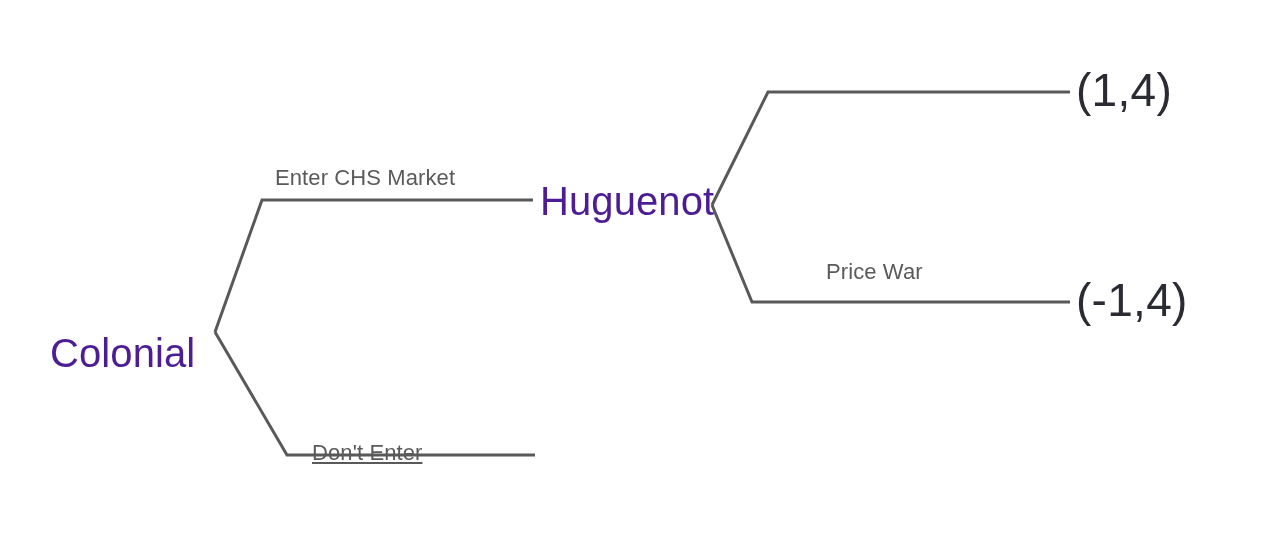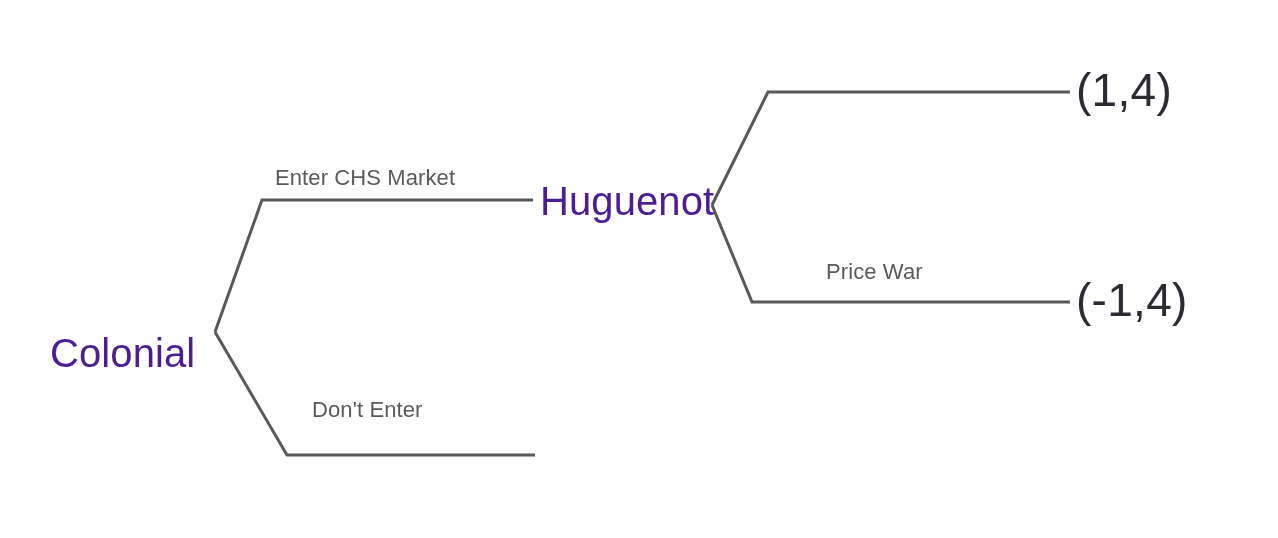--- a/index.html
+++ b/index.html
@@ -72,21 +72,21 @@
 
     <path class="tree-edge" d="M 712 205 L 752 302 L 1070 302"></path>
   </svg>
 
   <div class="lbl player-label" style="left:50px; top:308px;margin-top:25px;">Colonial</div>
 
   <div class="lbl player-label" style="left:540px; top:181px;">Huguenot</div>
 
   <div class="lbl action-label" style="left:275px; top:167px;">Enter CHS Market</div>
 
-  <div class="lbl action-label" style="left:312px; top:399px;">Don't Enter</div>
+  <div class="lbl action-label" style="left:312px; top:442px;text-decoration:underline;">Don't Enter</div>
 
 
   <div class="lbl action-label" style="left:826px; top:261px;">Price War</div>
 
   <div class="lbl payoff-label" style="left:1076px; top:67px;">(1,4)</div>
 
   <div class="lbl payoff-label" style="left:1076px; top:277px;">(-1,4)</div>
 
 
 </div>

